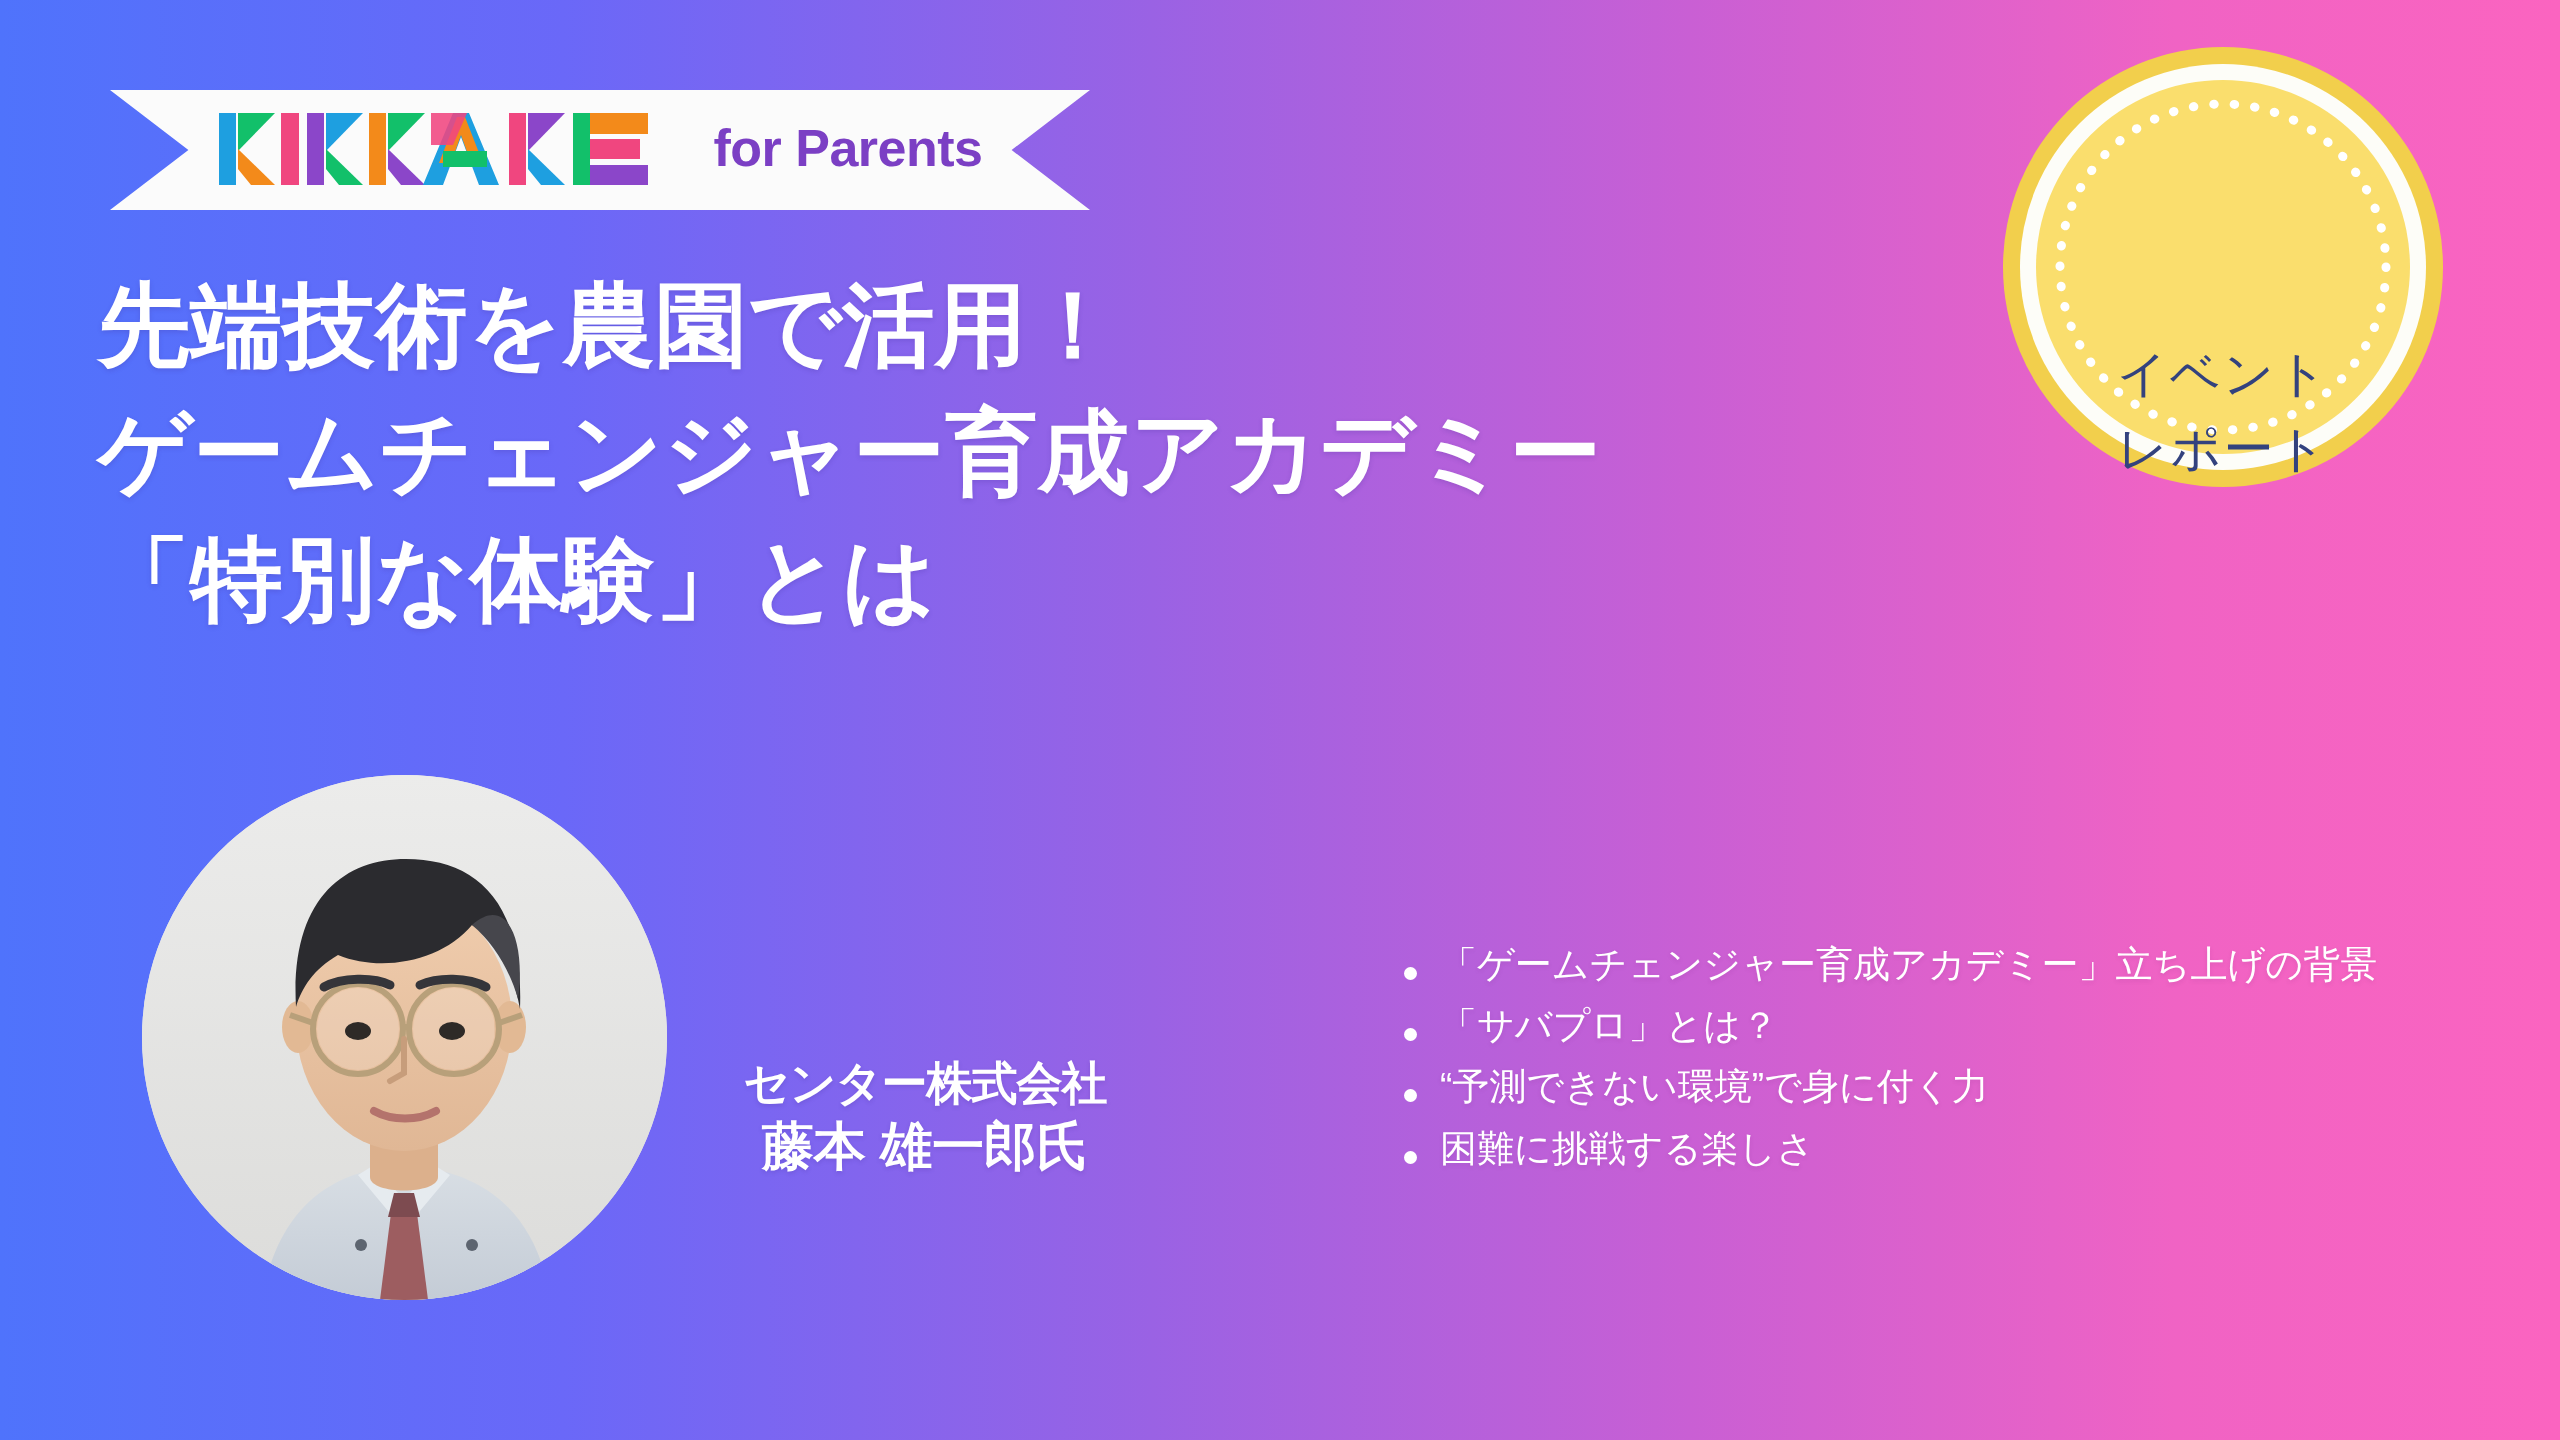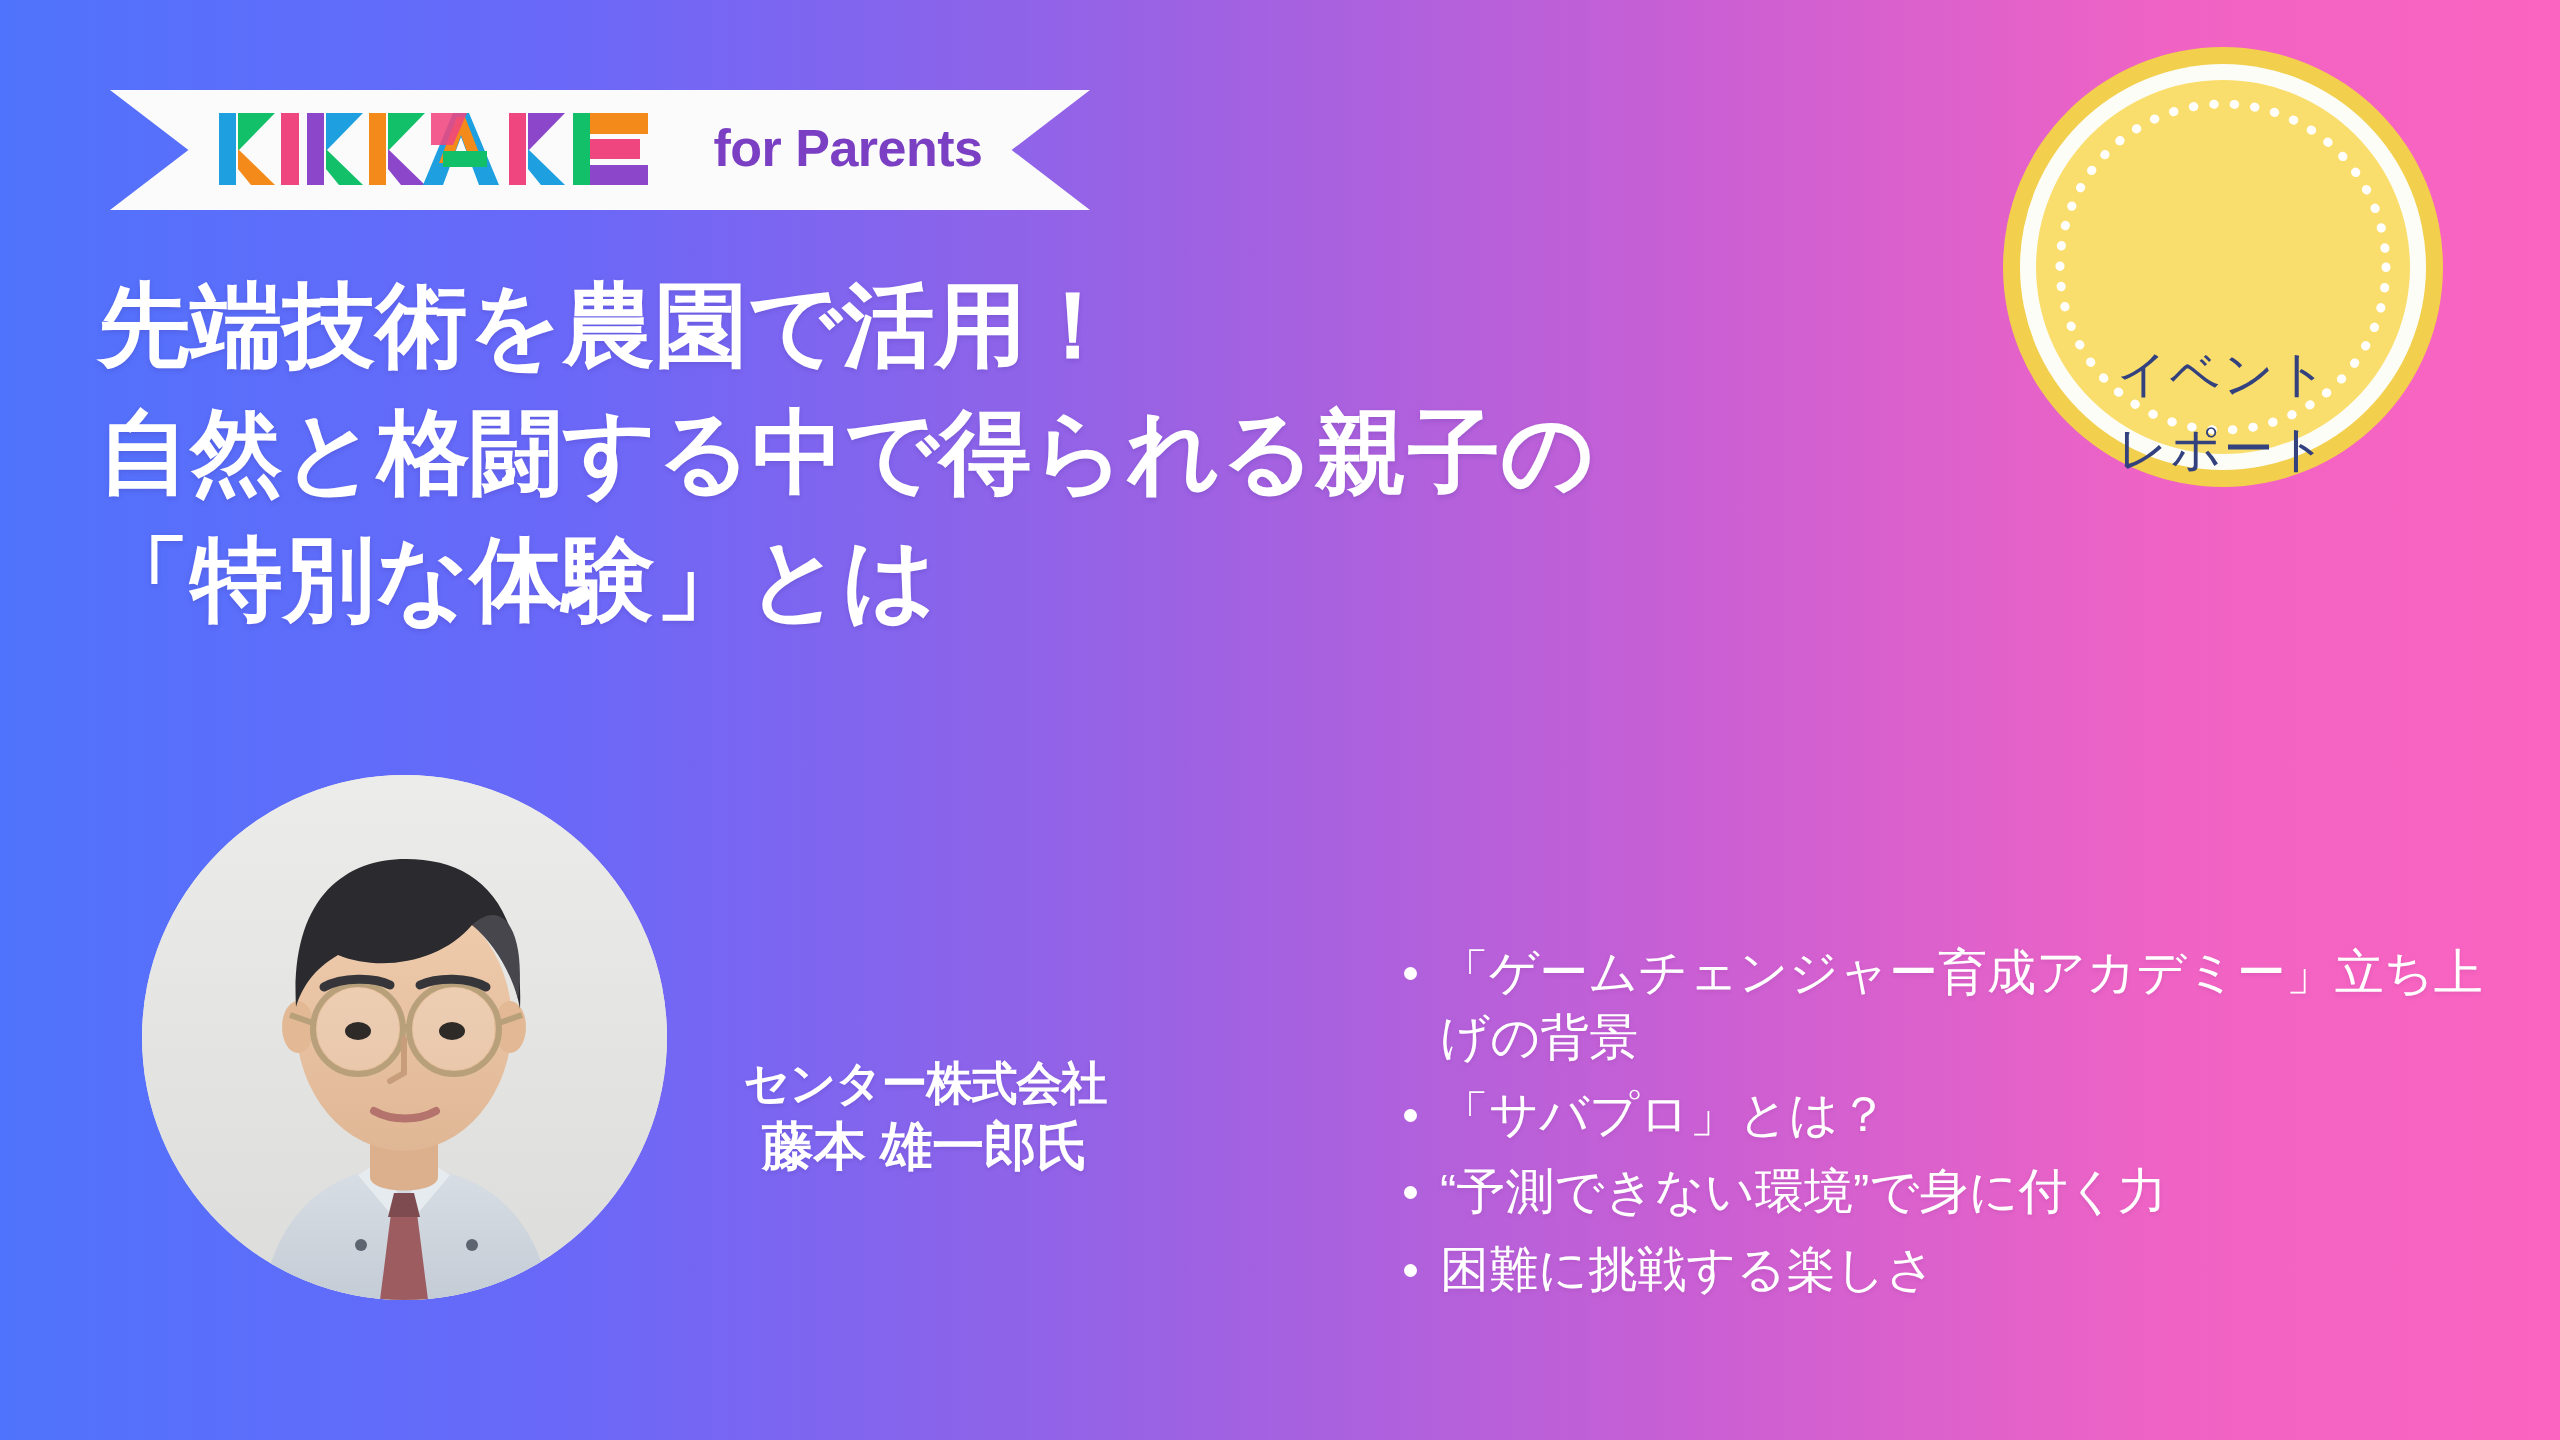--- a/index.html
+++ b/index.html
@@ -111,21 +111,21 @@
   #speaker .org-en { font-size:46px; letter-spacing:-0.5px; white-space:nowrap; }
   #speaker .org-jp { font-size:46px; letter-spacing:-1px; white-space:nowrap; }
   #speaker .person { font-size:52px; margin-top:4px; letter-spacing:0px; white-space:nowrap; }
 
   
   #bullets {
     position:absolute;
     left:1390px; top:940px;
     width:1110px;
     color:#ffffff;
-    font-size:49px;
+    font-size:37px;
     line-height:1.33;
     text-shadow:0 2px 4px rgba(120,40,120,.15);
   }
   #bullets ul { list-style:none; }
   #bullets li {
     position:relative;
     padding-left:50px;
     margin-bottom:12px;
   }
   #bullets li::before {
@@ -178,21 +178,21 @@
           <rect x="373" y="54" width="58" height="20" fill="#8b46c9"></rect>
         </svg>
       </div>
 
       <div class="logo-for">for Parents</div>
     </div>
   </div>
 
   <div id="title">
     <div class="line">先端技術を農園で活用！</div>
-    <div class="line">自然と格闘する中で得られる親子の</div>
+    <div class="line">ゲームチェンジャー育成アカデミー</div>
     <div class="line">「特別な体験」とは</div>
   </div>
 
   <div id="badge">
     <div id="badge-ring"></div>
     <div id="badge-face"></div>
     <svg id="badge-dots" viewBox="0 0 374 374">
       <circle cx="187" cy="187" r="163" fill="none" stroke="#ffffff" stroke-width="9" stroke-linecap="round" stroke-dasharray="0.5 20"></circle>
     </svg>
     <div id="badge-text">

